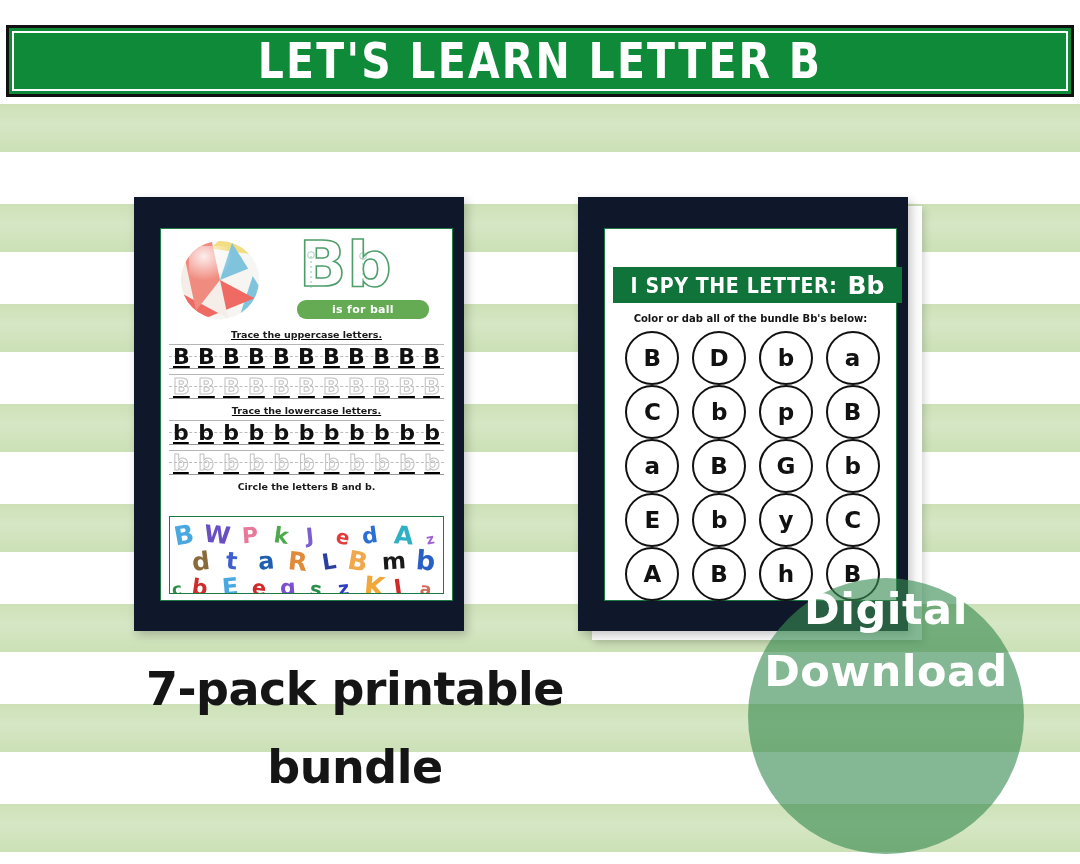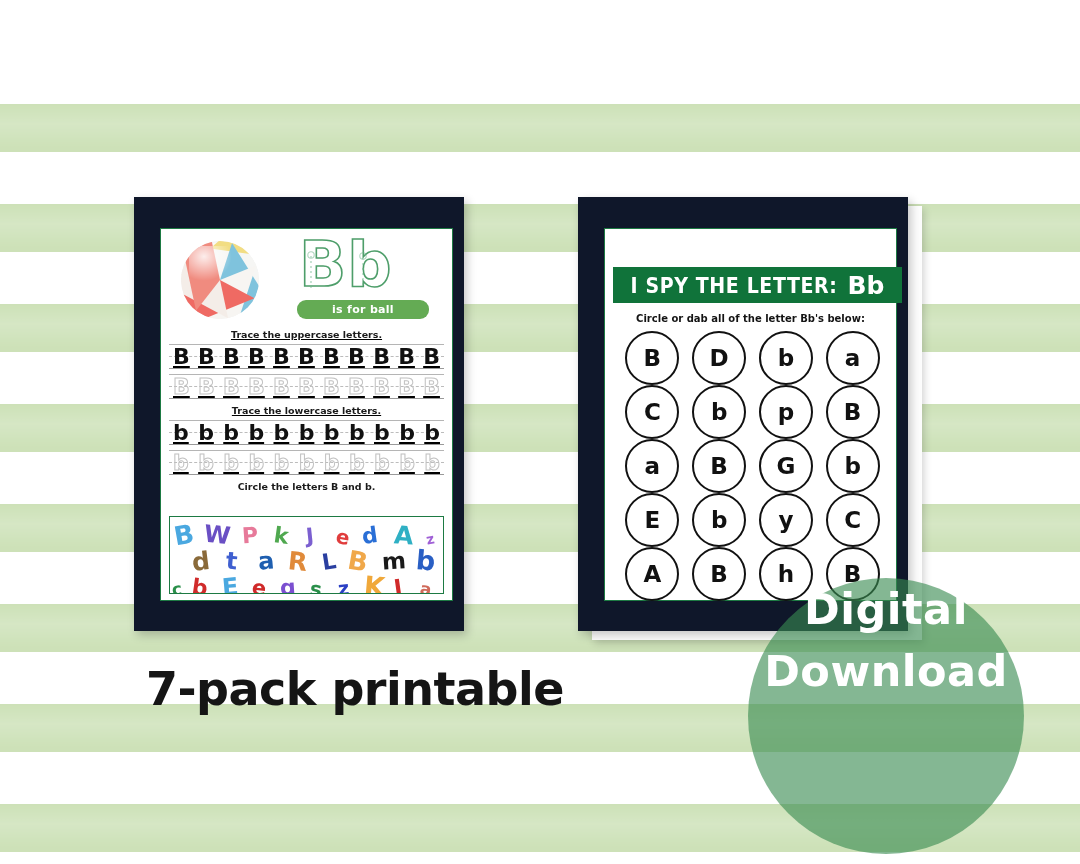--- a/index.html
+++ b/index.html
@@ -215,20 +215,25 @@
   }
 </style>
 </head>
 <body>
 
 <div id="stage">
 
   <div class="stripe-top"></div>
   <div class="stripes"></div>
 
+  <div class="banner">
+    <div class="banner-inner">
+      <div class="banner-title">LET'S LEARN LETTER B</div>
+    </div>
+  </div>
 
   <div class="behind" style="left:592px;top:206px;"></div>
 
   <div class="card" id="card-left">
     <div class="card-inner" id="inner-left">
 
       <div class="hero">
         <div class="ball">
           <i class="seg s1"></i>
             <i class="seg s2"></i>
@@ -367,21 +372,21 @@
 
     </div>
   </div>
 
   <div class="card" id="card-right">
     <div class="card-inner" id="inner-right">
       <div class="ispy-banner">
         <span class="lbl">I SPY THE LETTER:</span>
         <span class="bb">Bb</span>
       </div>
-      <div class="ispy-sub">Circle or dab all of the letter Bb's below:</div>
+      <div class="ispy-sub">Color or dab all of the bundle Bb's below:</div>
       <div class="grid" id="ispy-grid">
           <div class="bub">B</div>
           <div class="bub">D</div>
           <div class="bub">b</div>
           <div class="bub">a</div>
           <div class="bub">C</div>
           <div class="bub">b</div>
           <div class="bub">p</div>
           <div class="bub">B</div>
           <div class="bub">a</div>
@@ -395,20 +400,21 @@
           <div class="bub">A</div>
           <div class="bub">B</div>
           <div class="bub">h</div>
           <div class="bub">B</div>
         </div>
     </div>
   </div>
 
   <div class="caption">
     <div>7-pack printable</div>
+    <div>bundle</div>
   </div>
 
   <div class="badge">
     <span>Digital</span>
     <span>Download</span>
   </div>
 
 </div>
 
 </body></html>

